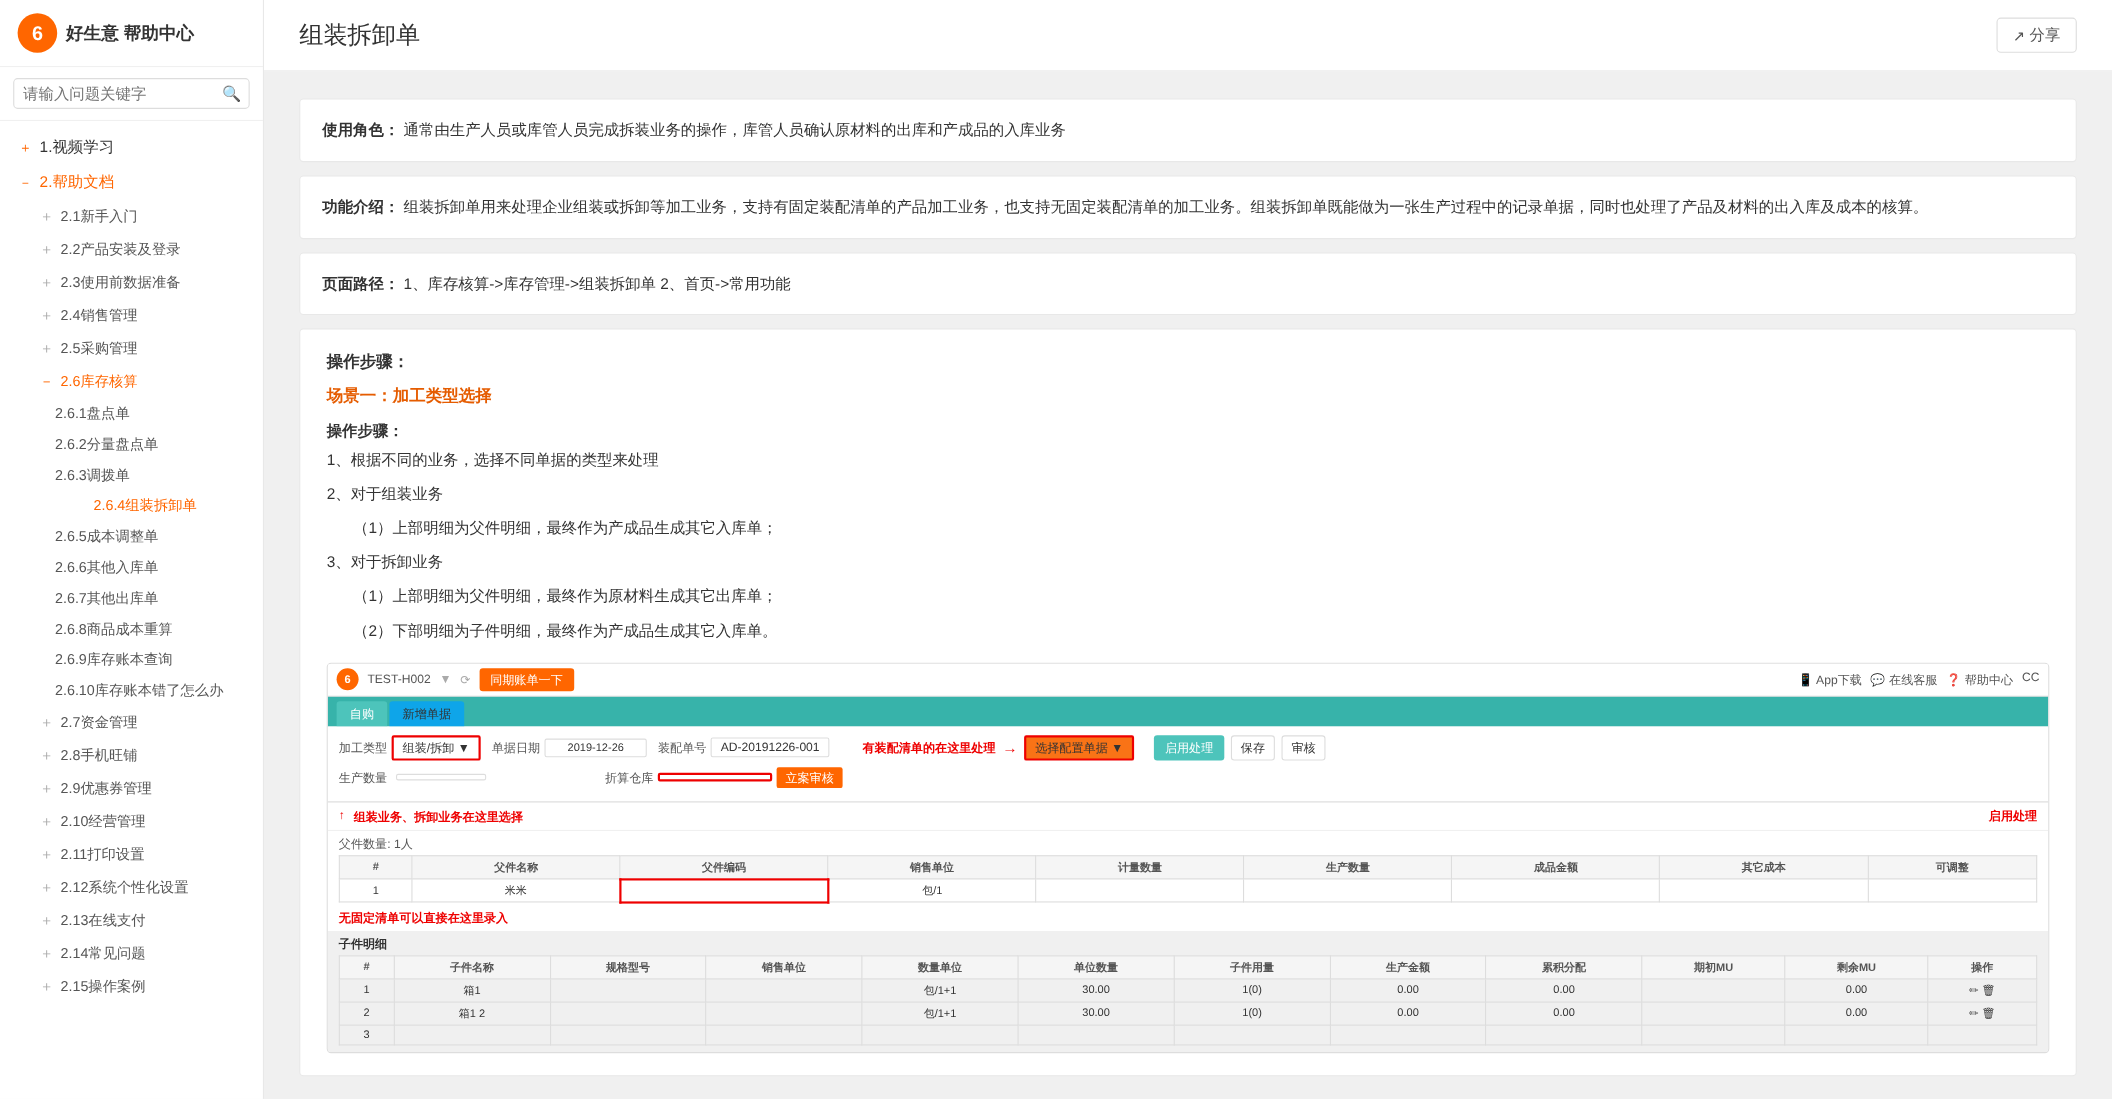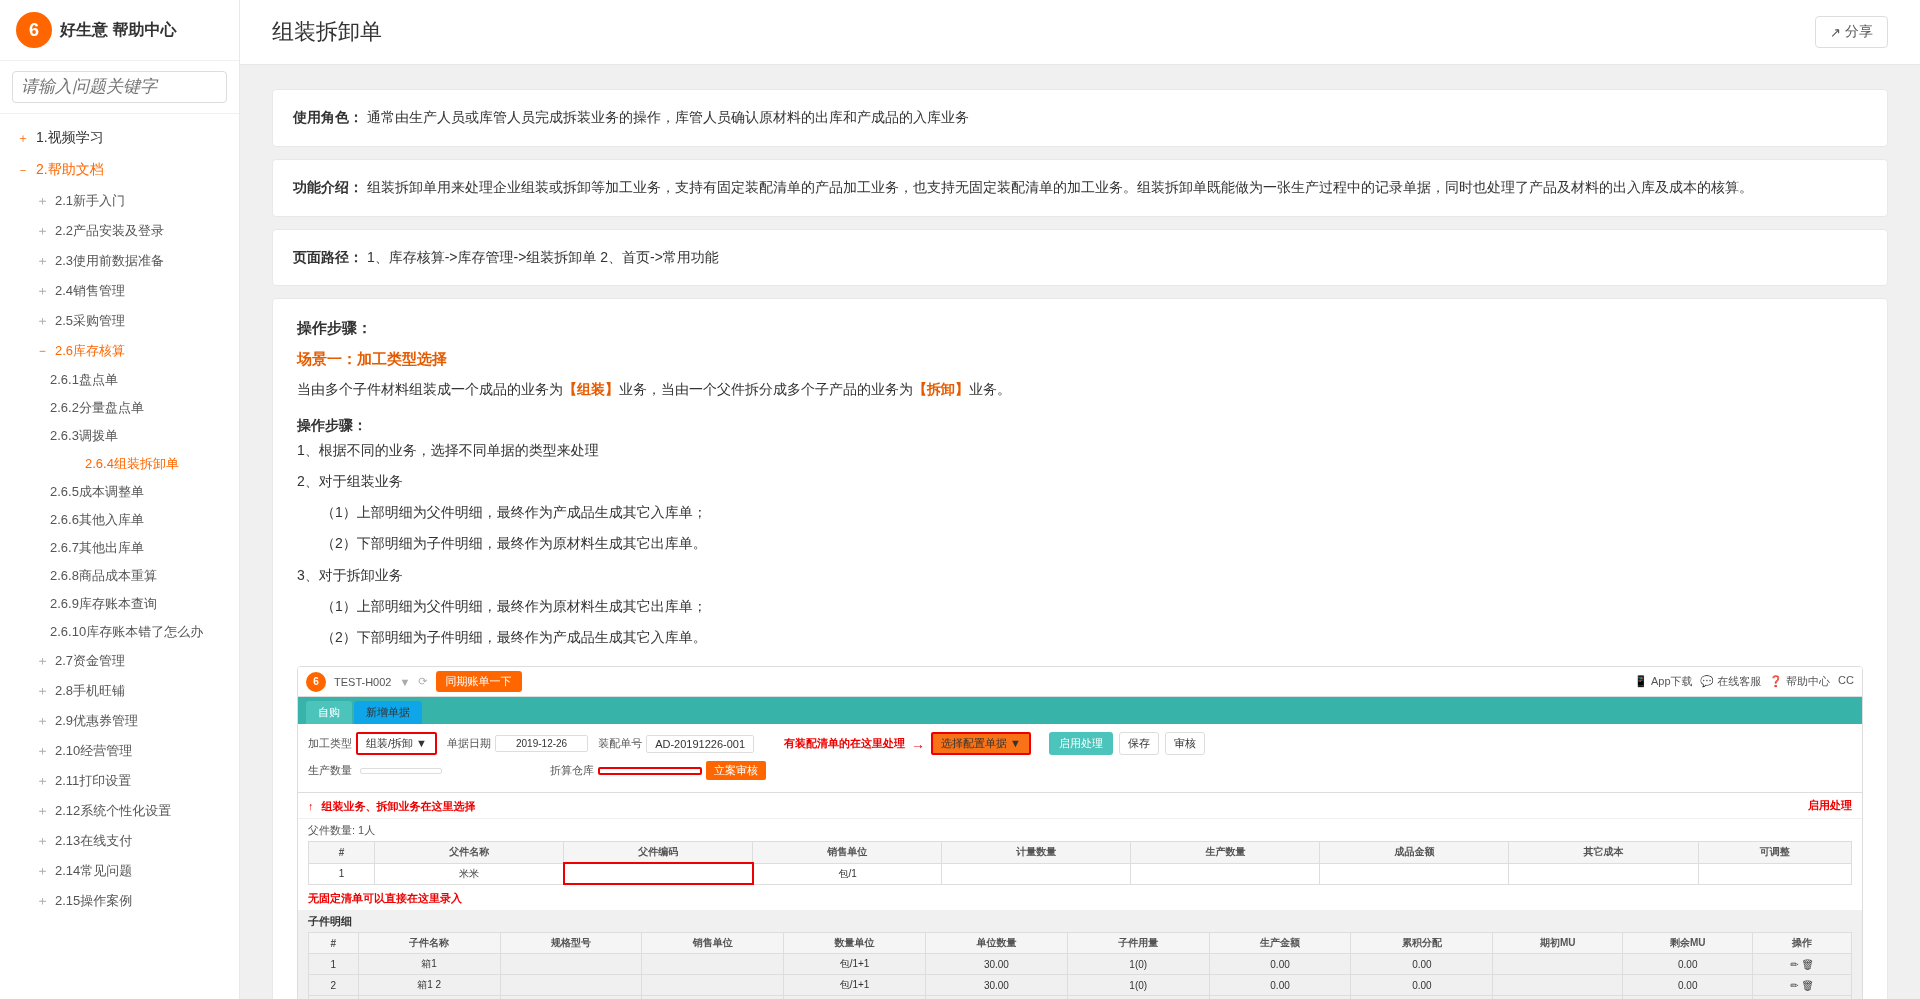--- a/index.html
+++ b/index.html
@@ -257,21 +257,21 @@
 
 <div id="sidebar">
   <div id="logo-area">
     <div id="logo-icon">
       <span>6</span>
     </div>
     <div id="logo-text">好生意 帮助中心</div>
   </div>
   <div id="search-area">
     <div id="search-box">
-      <input id="search-input" style="border: none; outline: none; font-size: 17px; color: rgb(153, 153, 153); flex: 1 1 0%; background: transparent; font-style: italic;" placeholder="请输入问题关键字">
+      <input id="search-input" style="border: none; outline: none; font-size: 14px; color: rgb(153, 153, 153); flex: 1 1 0%; background: transparent;" placeholder="请输入问题关键字">
       <span style="color:#aaa;font-size:14px;cursor:pointer;">🔍</span>
     </div>
   </div>
   <div id="nav-tree">
 
     <div class="nav-section">
       <div class="nav-section-header">
         <span class="expand-icon">＋</span>
         <span>1.视频学习</span>
       </div>
@@ -405,30 +405,26 @@
     <div class="content-card">
       <span style="font-weight:bold;">页面路径：</span>
       <span>1、库存核算-&gt;库存管理-&gt;组装拆卸单  2、首页-&gt;常用功能</span>
     </div>
 
     <div class="steps-block">
       <div class="section-title">操作步骤：</div>
 
       <div class="subsection-title">场景一：加工类型选择</div>
 
-      <div class="desc-text">
-        当由多个子件材料组装成一个成品的业务为<span class="highlight-orange">【组装】</span>业务，当由一个父件拆分成多个子产品的业务为<span class="highlight-orange">【拆卸】</span>业务。
-      </div>
 
       <div class="desc-text" style="margin-top:10px;font-weight:bold;">操作步骤：</div>
 
       <div class="step-line">1、根据不同的业务，选择不同单据的类型来处理</div>
       <div class="step-line">2、对于组装业务</div>
       <div class="step-line sub-step">（1）上部明细为父件明细，最终作为产成品生成其它入库单；</div>
-      <div class="step-line sub-step">（2）下部明细为子件明细，最终作为原材料生成其它出库单。</div>
       <div class="step-line">3、对于拆卸业务</div>
       <div class="step-line sub-step">（1）上部明细为父件明细，最终作为原材料生成其它出库单；</div>
       <div class="step-line sub-step">（2）下部明细为子件明细，最终作为产成品生成其它入库单。</div>
 
       <div class="screenshot-container">
         <div class="sim-ui">
 
           <div class="sim-top-bar">
             <div class="sim-top-logo">6</div>
             <div style="font-size:11px;color:#555;">TEST-H002</div>

